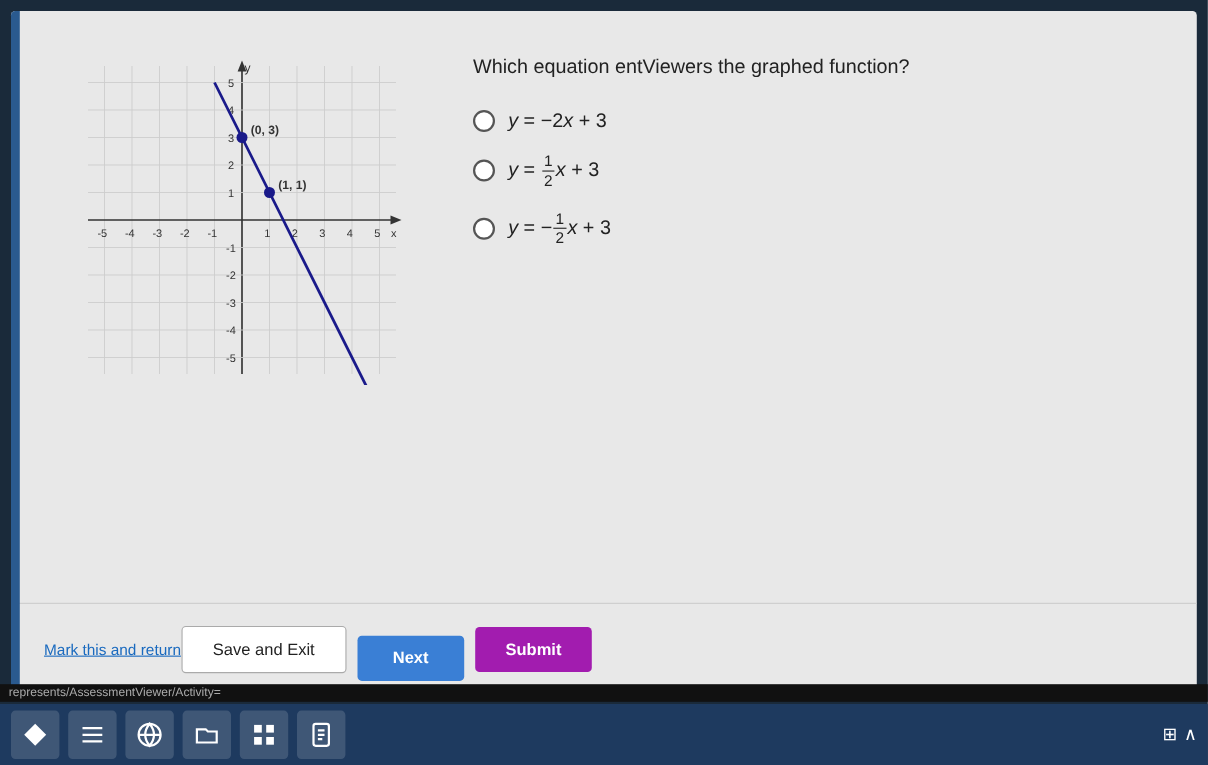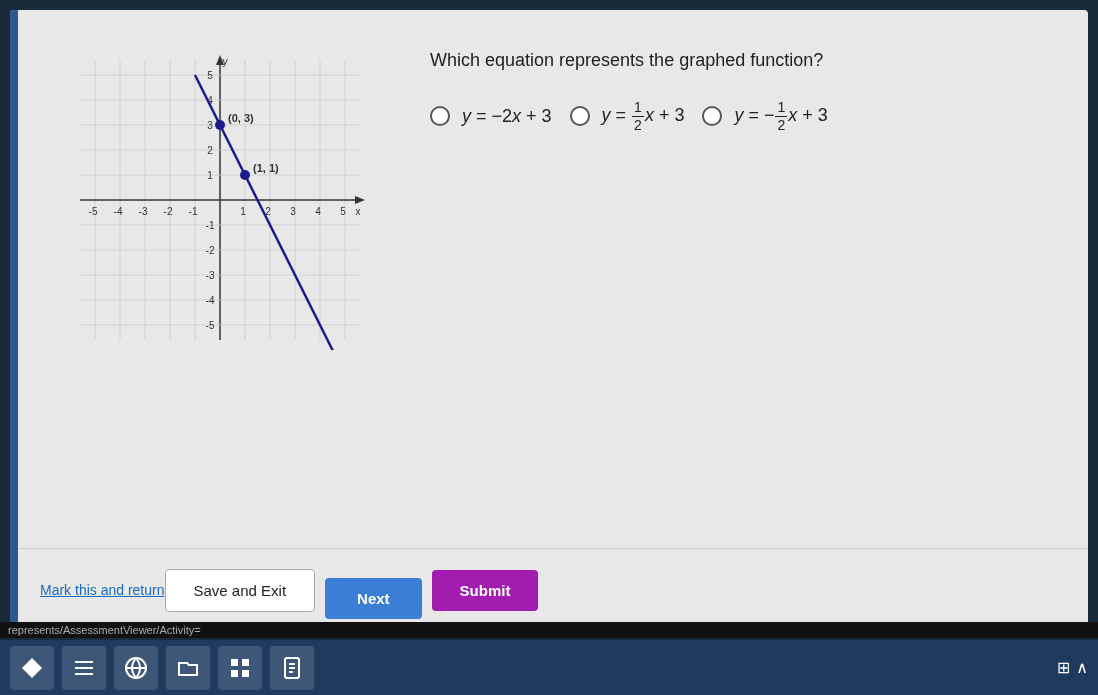--- a/index.html
+++ b/index.html
@@ -50,21 +50,21 @@
     }
     .question-text {
       font-size: 18px;
       color: #222;
       margin-bottom: 28px;
       font-weight: 400;
     }
     .options-list {
       list-style: none;
       display: flex;
-      flex-direction: row;
+      flex-direction: column;
       gap: 18px;
     }
     .option-item {
       display: flex;
       align-items: center;
       gap: 12px;
       cursor: pointer;
     }
     .option-radio {
       width: 20px;
@@ -272,21 +272,21 @@
           <circle cx="150" cy="75" r="5" fill="#1a1a8a"></circle>
           <text x="158" y="72" font-size="11" fill="#333" font-weight="bold">(0, 3)</text>
 
           <circle cx="175" cy="125" r="5" fill="#1a1a8a"></circle>
           <text x="183" y="122" font-size="11" fill="#333" font-weight="bold">(1, 1)</text>
         </svg>
       </div>
     </div>
 
     <div class="question-section">
-      <div class="question-text">Which equation represents the graphed function?</div>
+      <div class="question-text">Which equation entViewers the graphed function?</div>
       <ul class="options-list">
 
         <li class="option-item">
           <div class="option-radio"></div>
           <span class="option-label">
             <i>y</i> = −2<i>x</i> + 3
           </span>
         </li>
 
 

